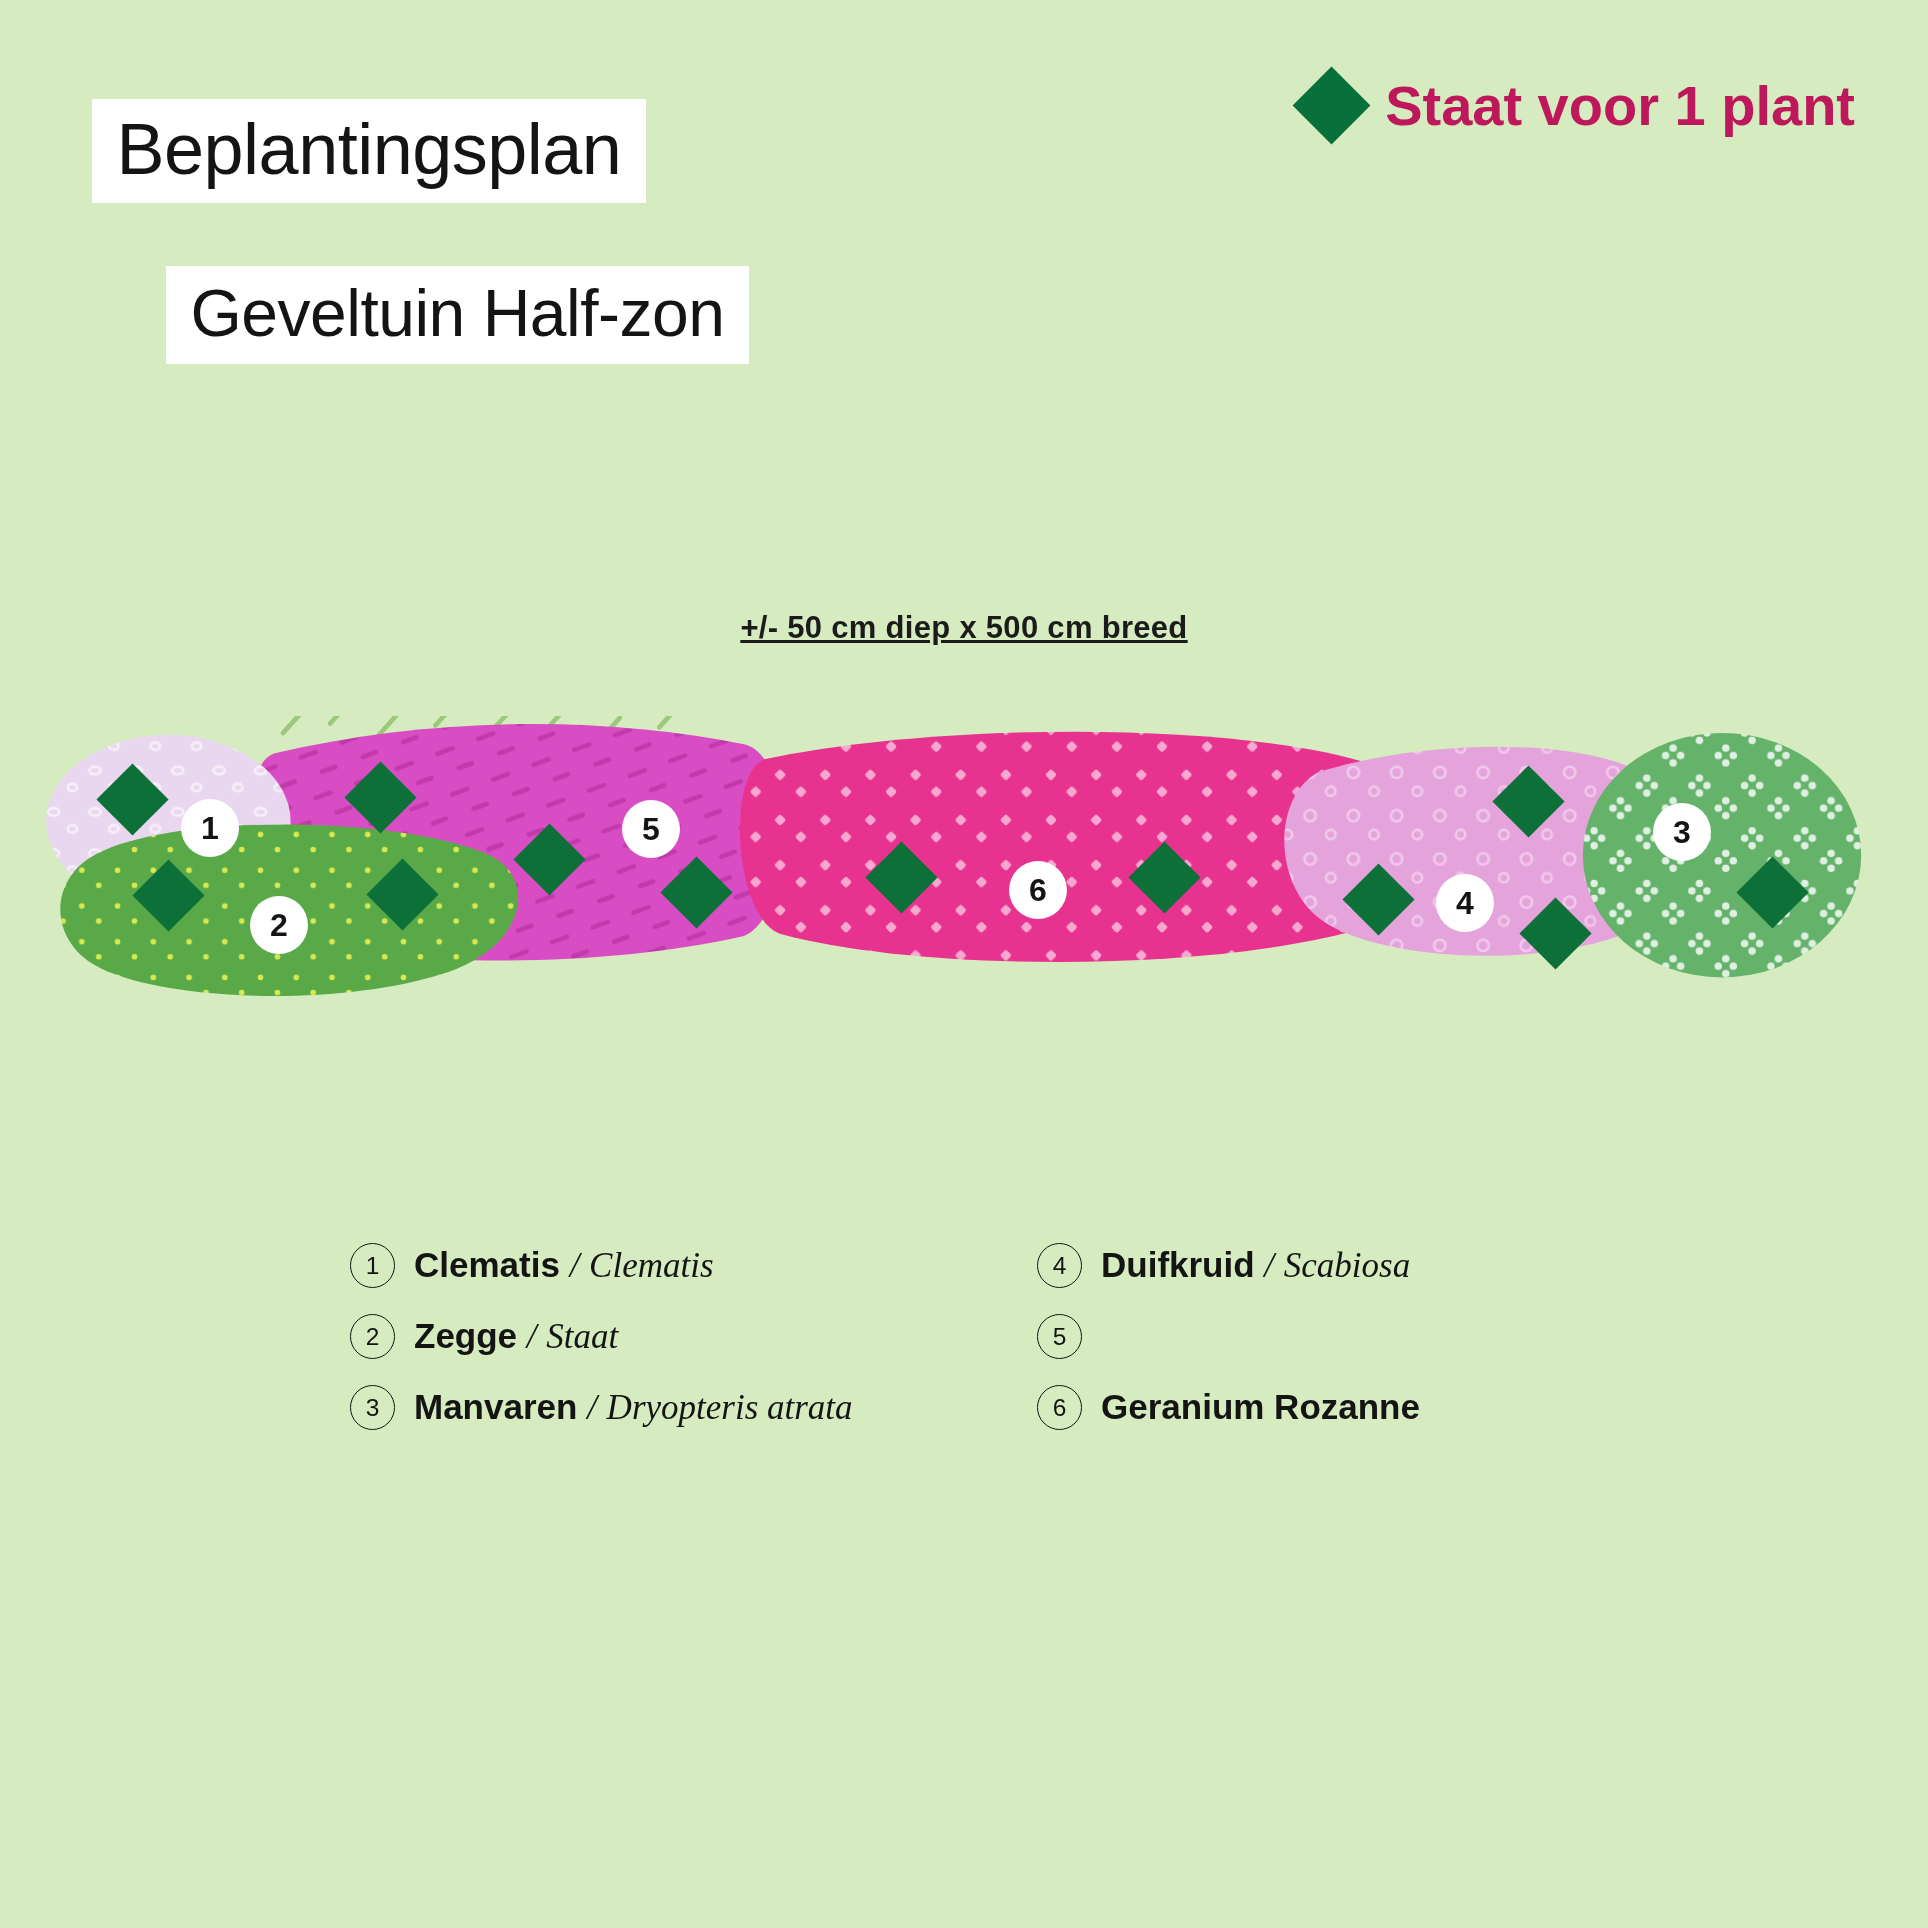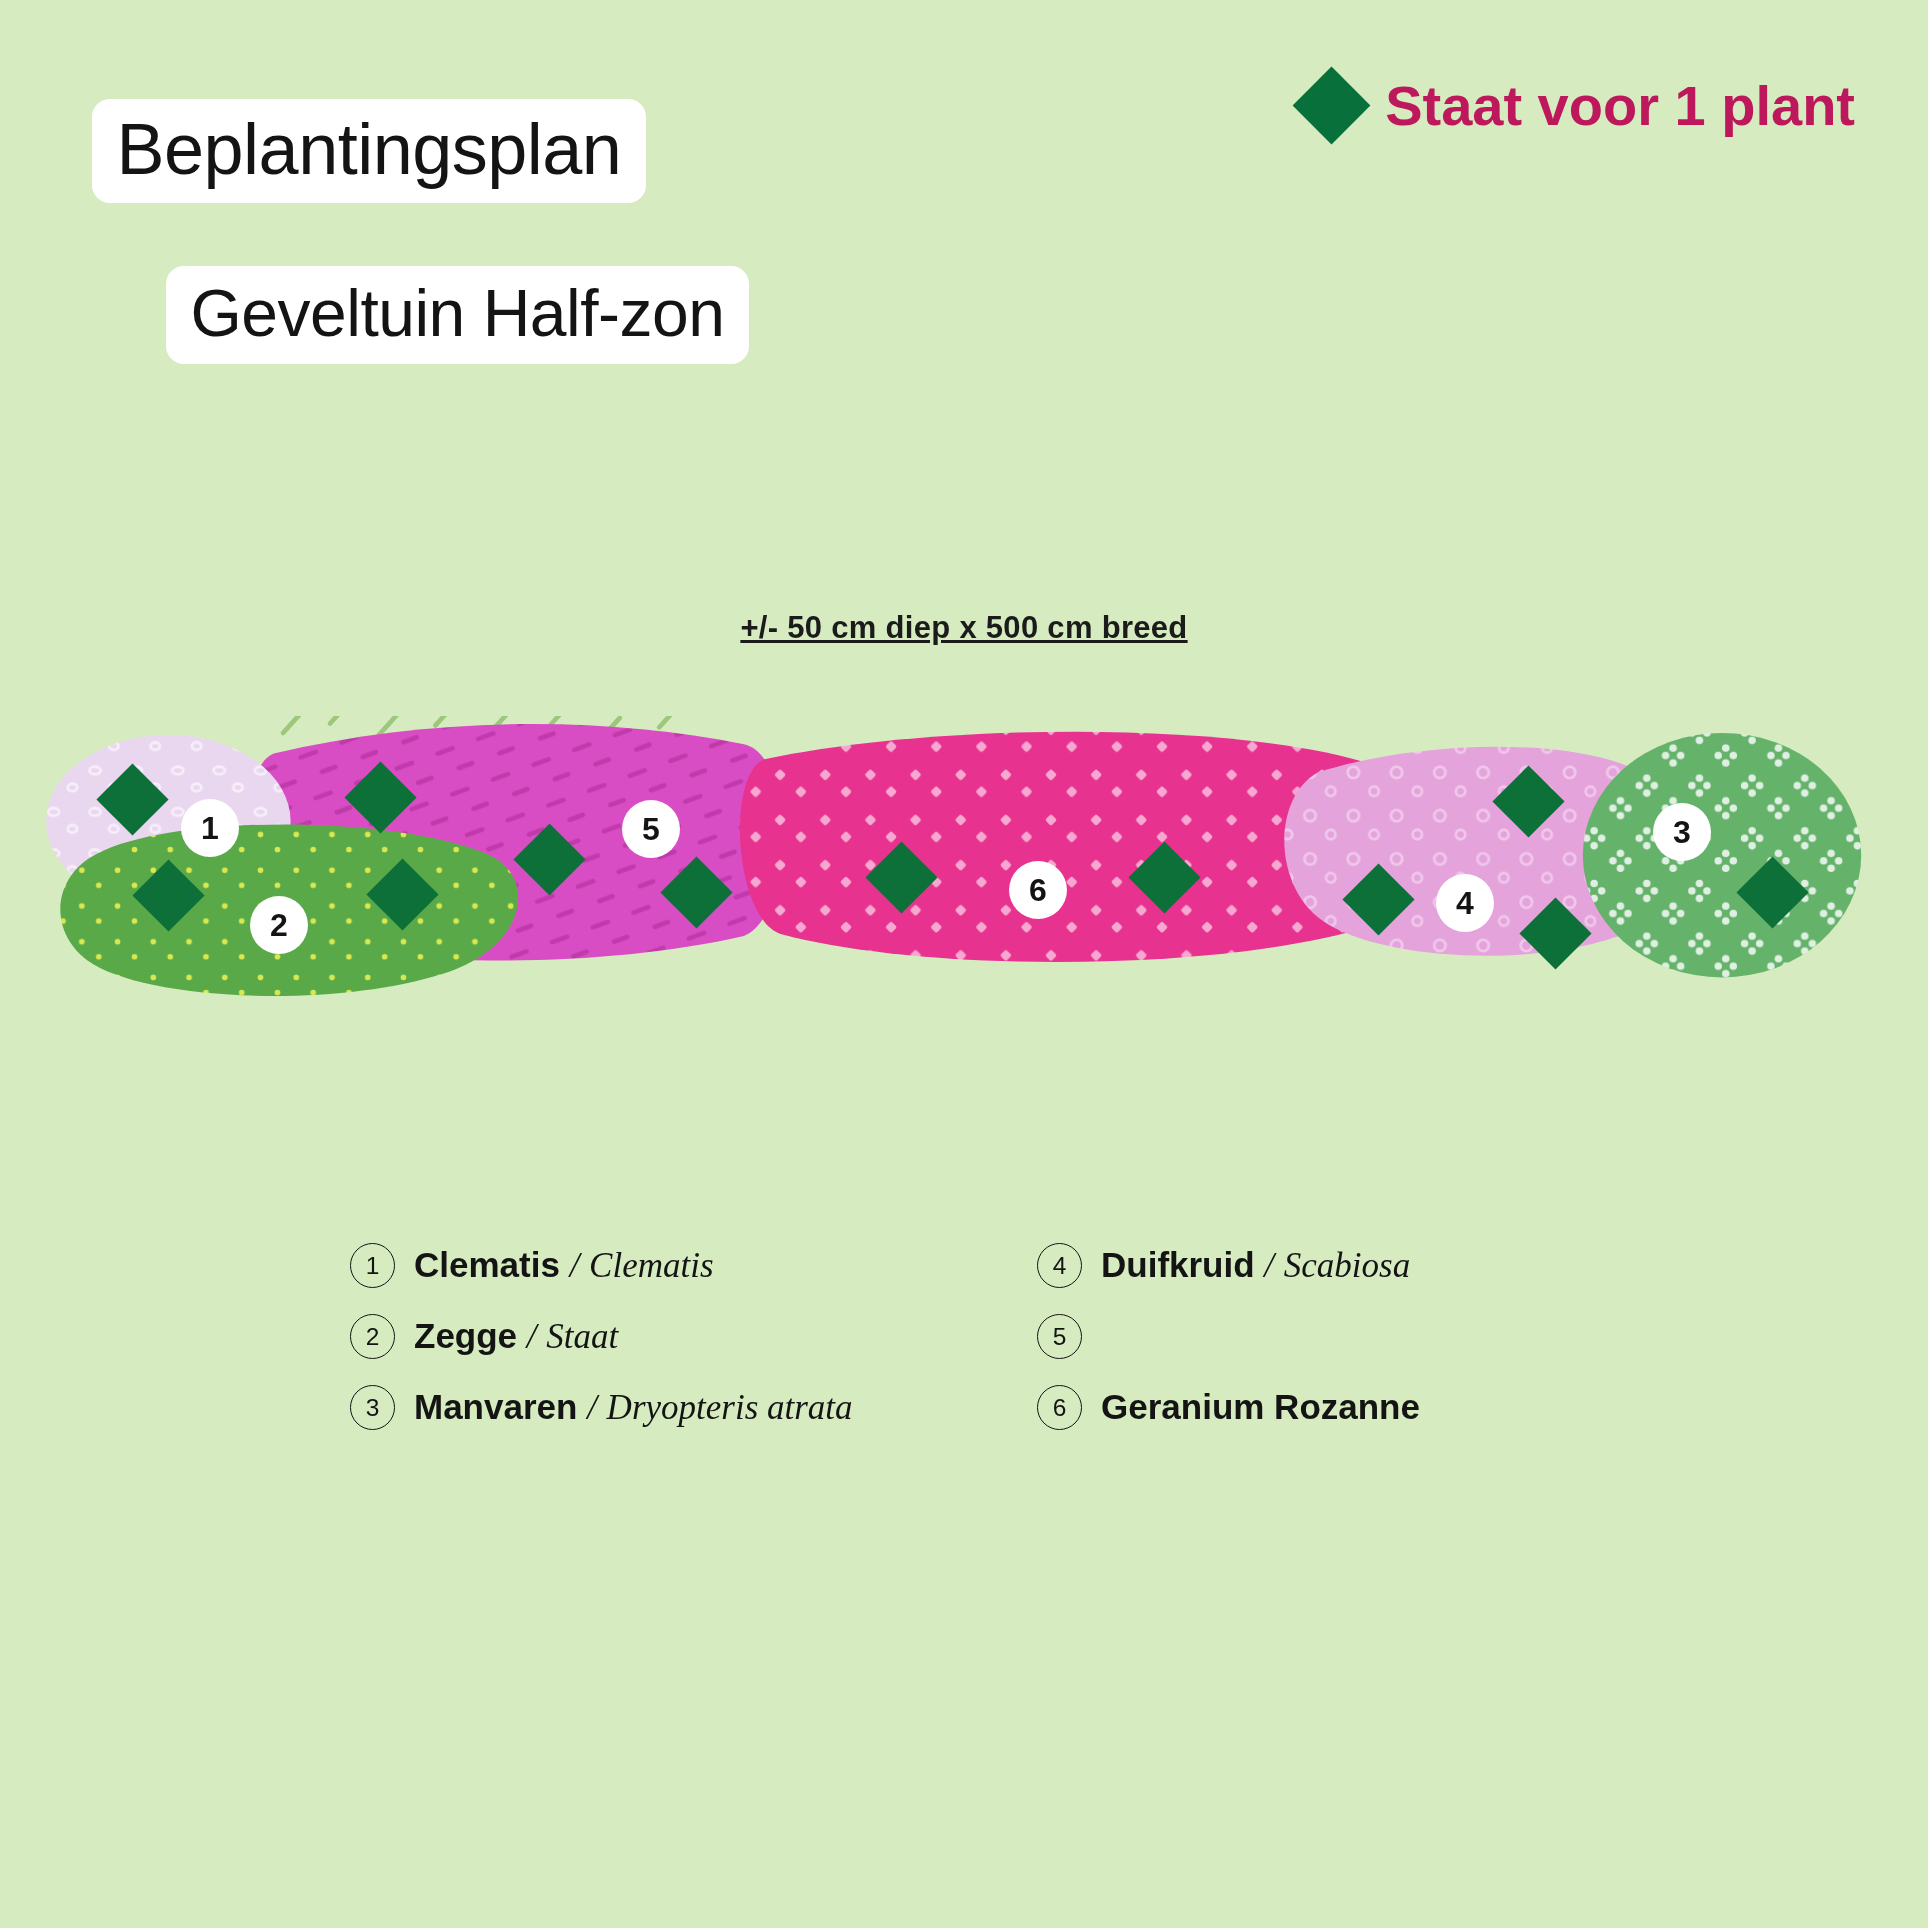--- a/index.html
+++ b/index.html
@@ -17,21 +17,20 @@
 
   
   .title-box {
     position: absolute;
     background: #ffffff;
     color: #141414;
     font-weight: 400;
     letter-spacing: -0.5px;
     display: flex;
     align-items: center;
-    border-radius: 18px;
   }
   #title-1 {
     left: 92px;
     top: 99px;
     padding: 9.4px 24.5px 13px 24.5px;
     font-size: 72px;
   }
   #title-2 {
     left: 166px;
     top: 266px;

